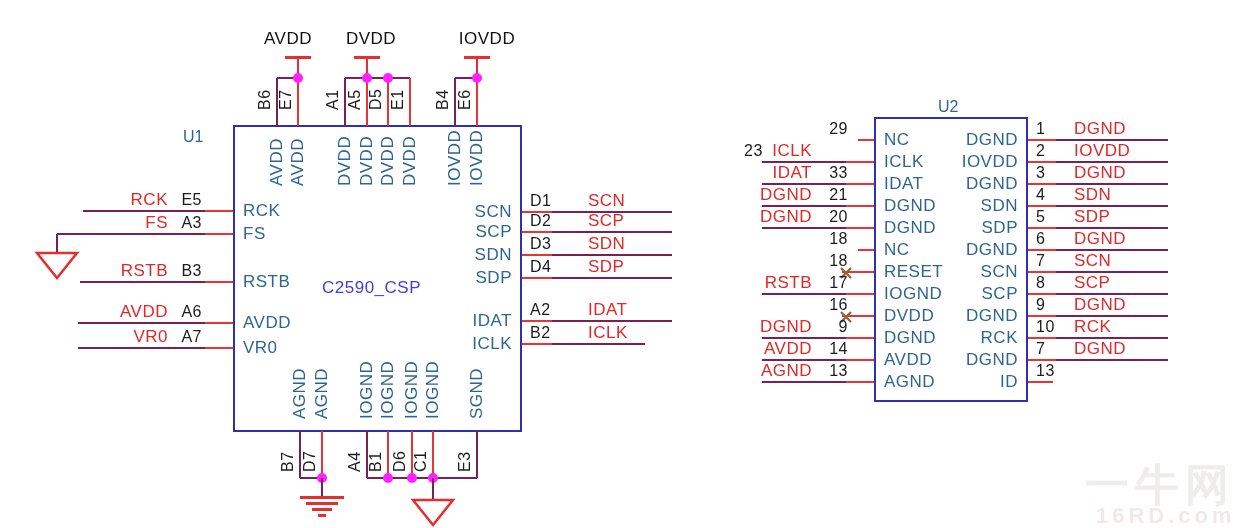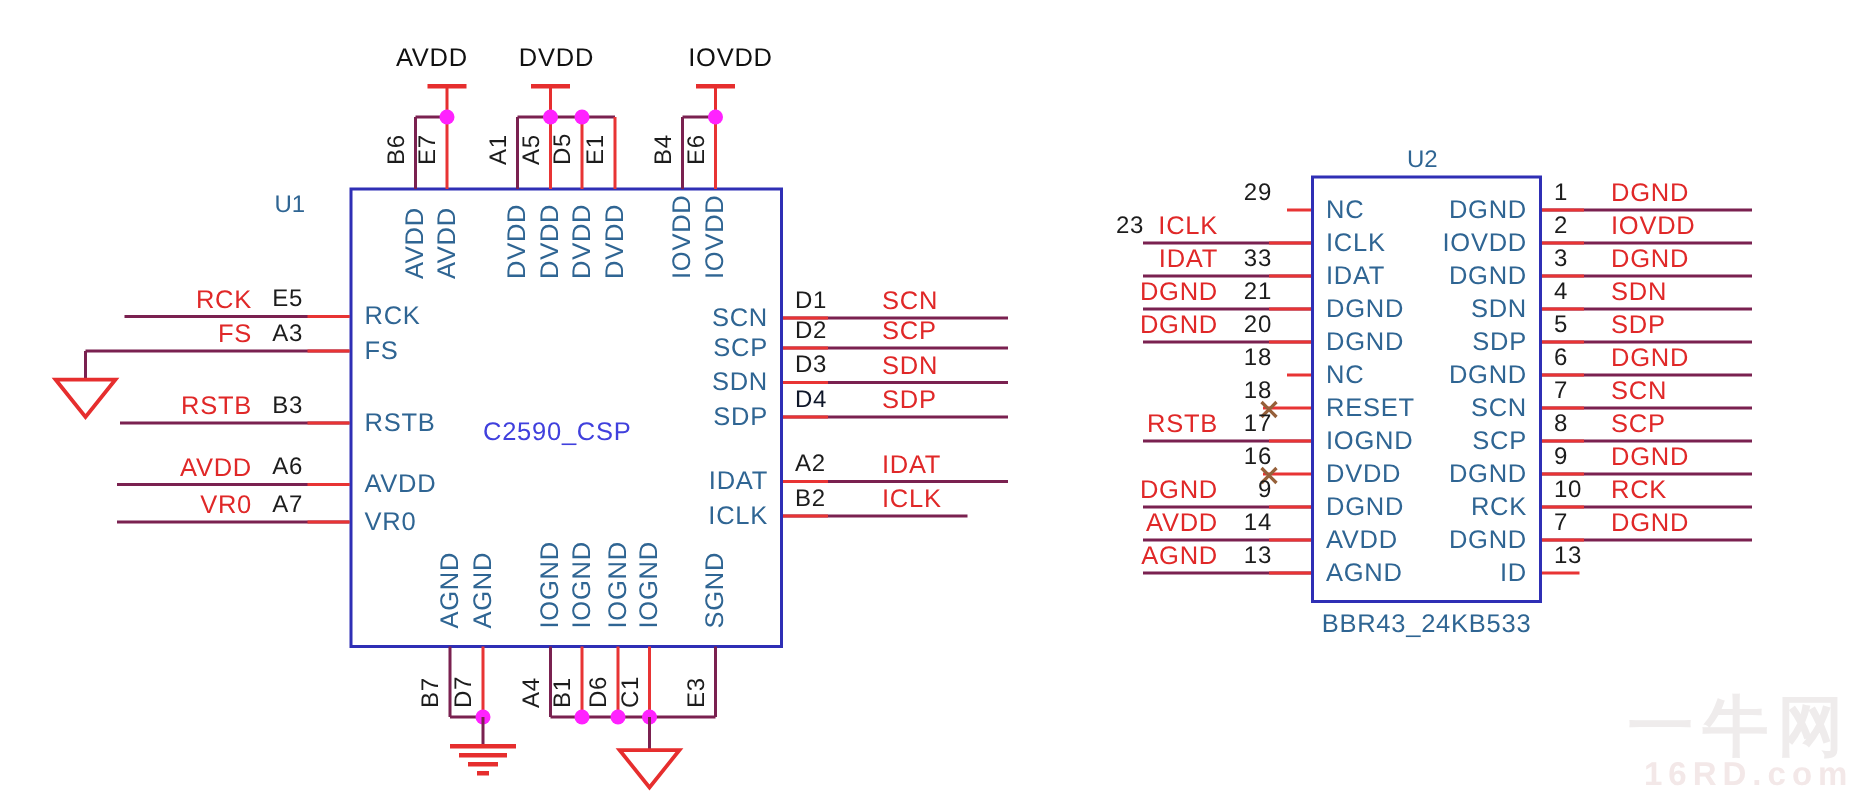--- a/index.html
+++ b/index.html
@@ -19,21 +19,20 @@
 </head>
 <body>
 
 <div id="canvas">
   <div id="u1-body" style="left: 233px; top: 125px; width: 289px; height: 307px; box-sizing: border-box; border: 2px solid rgb(47, 47, 181);"></div>
   <div id="u2-body" style="left: 874px; top: 117px; width: 154px; height: 285px; box-sizing: border-box; border: 2px solid rgb(47, 47, 181);"></div>
 
   <div class="t ref" id="u1-ref" style="left: 183px; top: 128px; color: rgb(47, 101, 147);">U1</div>
   <div class="t part" id="u1-part" style="left: 322px; top: 278px; color: rgb(64, 64, 221);">C2590_CSP</div>
   <div class="t ref" id="u2-ref" style="left: 938px; top: 98px; color: rgb(47, 101, 147);">U2</div>
-  <div class="t part" id="u2-part" style="left: 874px; top: 406px; width: 154px; text-align: center; color: rgb(47, 101, 147);">BBR43_24KB533</div>
 
   <div class="t wm1" style="left:1085px;top:462px;">一牛网</div>
   <div class="t wm2" style="left:1096px;top:504px;">16RD.com</div>
 
   <div id="dyn" style="left:0;top:0;width:100%;height:100%;">
       <div style="left: 83px; top: 210px; width: 150px; height: 2px; background: rgb(122, 33, 80);"></div>
       <div style="left: 205px; top: 210px; width: 28px; height: 2px; background: rgb(232, 52, 52);"></div>
       <div class="t net" style="color: rgb(224, 40, 40); left: 78px; top: 190px; width: 90px; text-align: right;">RCK</div>
       <div class="t num" style="color: rgb(28, 28, 28); left: 152px; top: 191px; width: 50px; text-align: right;">E5</div>
       <div class="t nm" style="color: rgb(47, 101, 147); left: 243px; top: 201px;">RCK</div>

